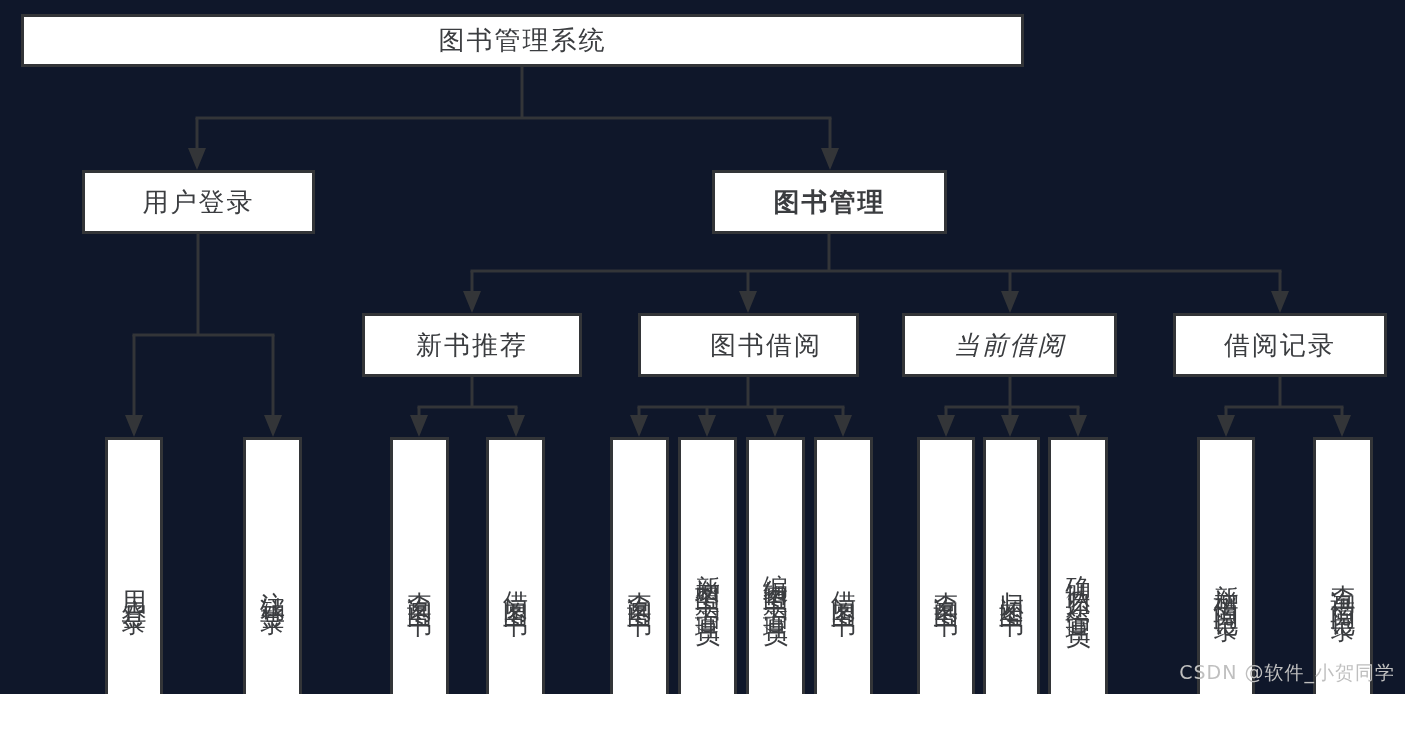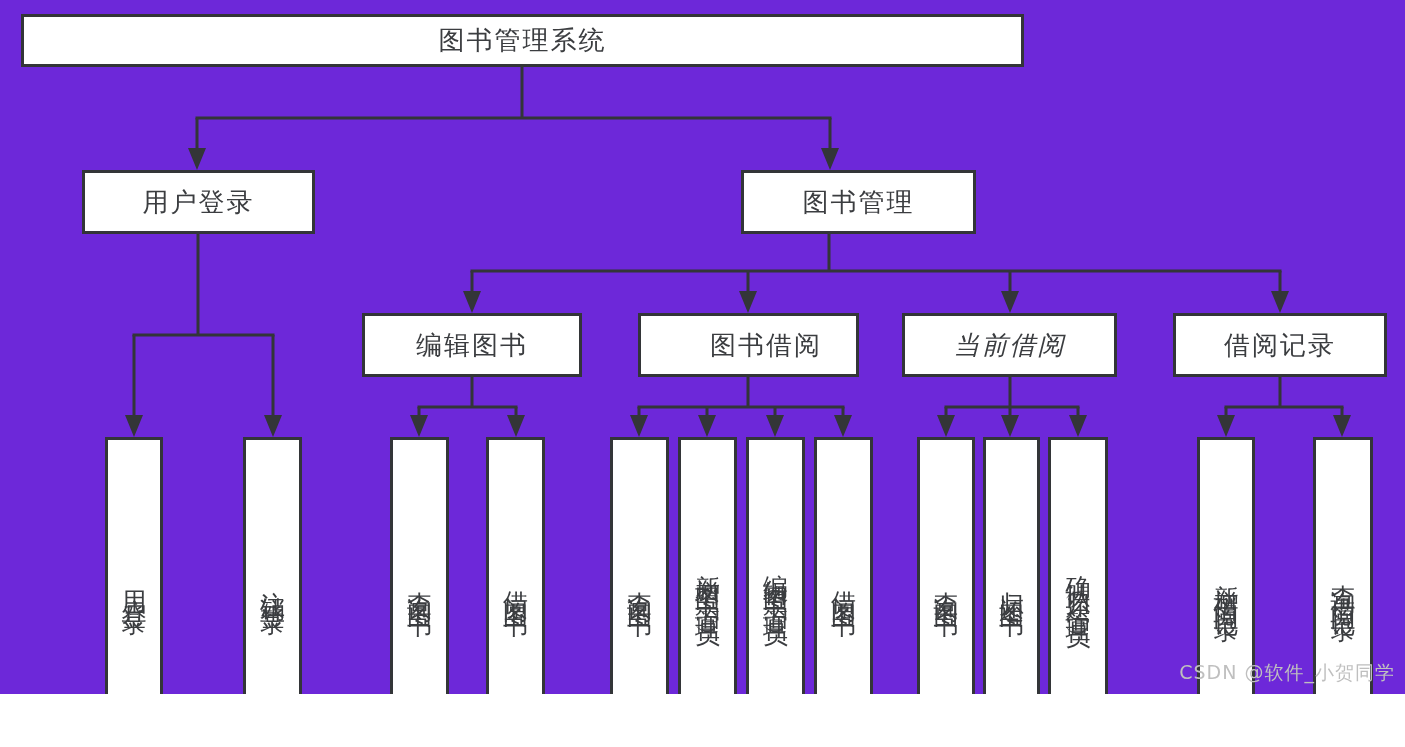--- a/index.html
+++ b/index.html
@@ -1,20 +1,20 @@
 <!DOCTYPE html>
 <html><head>
 <meta charset="utf-8">
 <style>
   html, body { margin: 0; padding: 0; background: #ffffff; }
   .canvas {
     position: relative;
     width: 1405px;
     height: 694px;
-    background: #6d28d9;
+    background: #0f172a;
     font-family: "DejaVu Sans", sans-serif;
     overflow: hidden;
   }
   svg.connectors {
     position: absolute;
     left: 0; top: 0;
     width: 1405px; height: 747px;
     z-index: 0;
   }
   .node, .vnode {
@@ -88,26 +88,26 @@
              M1217 415 L1235 415 L1226 437 Z  M1333 415 L1351 415 L1342 437 Z"></path>
   </svg>
 
   <div class="node" style="left:21px; top:14px; width:1003px; height:53px;">
     <span>图书管理系统</span>
   </div>
 
   <div class="node" style="left:82px; top:170px; width:233px; height:64px;">
     <span>用户登录</span>
   </div>
-  <div class="node" style="left:741px; top:170px; width:235px; height:64px;">
+  <div class="node" style="left:712px; top:170px; width:235px; height:64px;font-weight:bold;">
     <span>图书管理</span>
   </div>
 
   <div class="node" style="left:362px; top:313px; width:220px; height:64px;">
-    <span>编辑图书</span>
+    <span>新书推荐</span>
   </div>
   <div class="node" style="left:638px; top:313px; width:221px; height:64px;padding-left:35px;">
     <span>图书借阅</span>
   </div>
   <div class="node" style="left:902px; top:313px; width:215px; height:64px;font-style:italic;">
     <span>当前借阅</span>
   </div>
   <div class="node" style="left:1173px; top:313px; width:214px; height:64px;">
     <span>借阅记录</span>
   </div>

